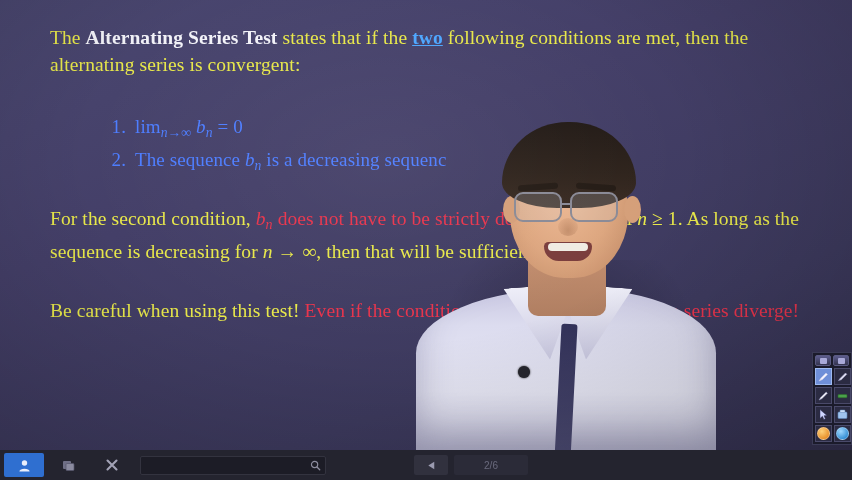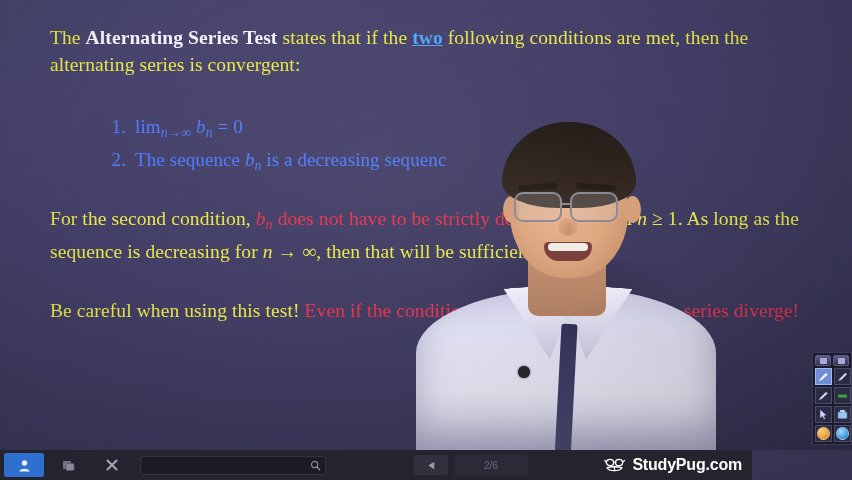--- a/index.html
+++ b/index.html
@@ -174,21 +174,21 @@
   }
   #tools .tool.sel { background: #6f8fd8; border-color: #9fbaf0; }
   .swatch { width: 13px; height: 13px; border-radius: 50%; border: 1px solid rgba(255,255,255,0.35); }
   .sw-orange { background: radial-gradient(circle at 35% 30%, #ffd27a, #e07a10); }
   .sw-blue   { background: radial-gradient(circle at 35% 30%, #9fd8ff, #1277c8); }
   .gl { display:block; }
 
   
   #bottombar {
     position: absolute; left: 0; bottom: 0;
-    width: 752px; height: 30px;
+    width: 852px; height: 30px;
     background: #24242f;
     z-index: 10;
     display: flex; align-items: center;
   }
   .bbtn {
     width: 40px; height: 24px; margin-left: 4px;
     display: flex; align-items: center; justify-content: center;
     border-radius: 2px;
     color: #8b8b9d;
   }
@@ -367,25 +367,14 @@
     </div>
 
     <div id="prevbtn">
       <svg width="11" height="11" viewBox="0 0 12 12">
         <path d="M9 2 L9 10 L2.5 6 Z" fill="#9b9bb0"></path>
       </svg>
     </div>
 
     <div id="pagecount">2/6</div>
 
-    <div id="brand">
-      <svg width="22" height="18" viewBox="0 0 22 18">
-        <ellipse cx="6" cy="6.5" rx="3.6" ry="3.2" fill="none" stroke="#ffffff" stroke-width="1.3"></ellipse>
-        <ellipse cx="15" cy="6.5" rx="3.6" ry="3.2" fill="none" stroke="#ffffff" stroke-width="1.3"></ellipse>
-        <path d="M9.6 6.3 L12.4 6.3" stroke="#ffffff" stroke-width="1.2"></path>
-        <path d="M2.4 6.3 L0.8 4.4 M18.6 6.3 L20.6 4.4" stroke="#ffffff" stroke-width="1.2" stroke-linecap="round"></path>
-        <path d="M3 12 C5.5 10.3 15.5 10.3 18 12 C15.5 15.6 5.5 15.6 3 12 Z" fill="none" stroke="#ffffff" stroke-width="1.3"></path>
-        <path d="M10.5 10.8 L10.5 14.6" stroke="#ffffff" stroke-width="1.1"></path>
-      </svg>
-      <span class="bname">StudyPug.com</span>
-    </div>
   </div>
 </div>
 
 </body></html>

